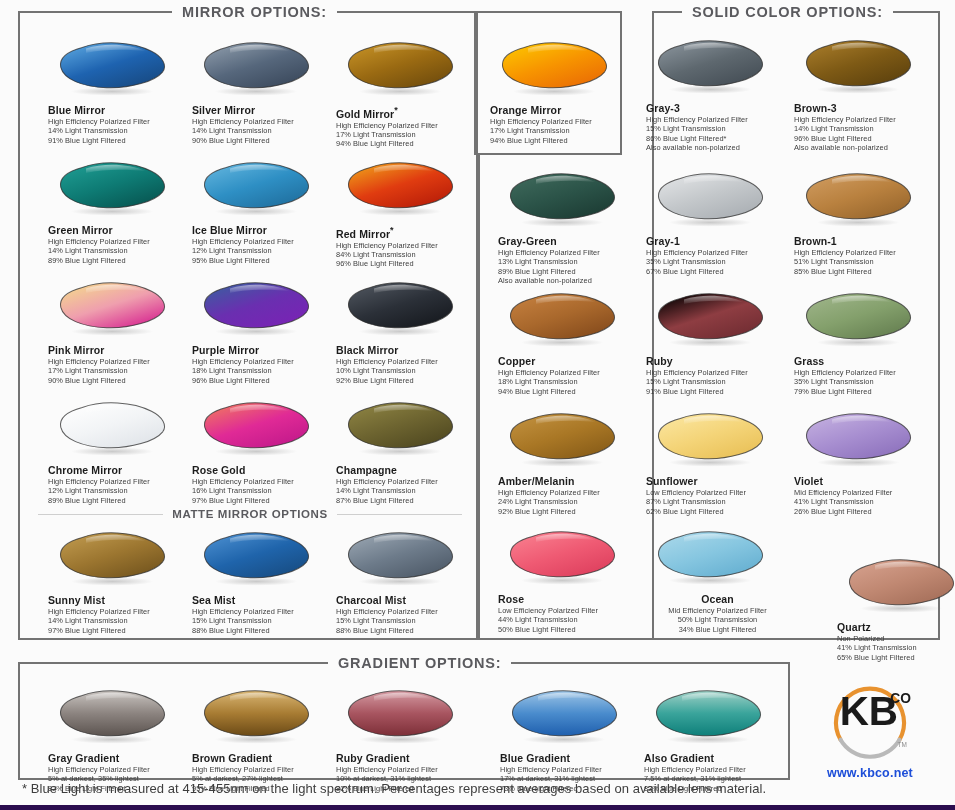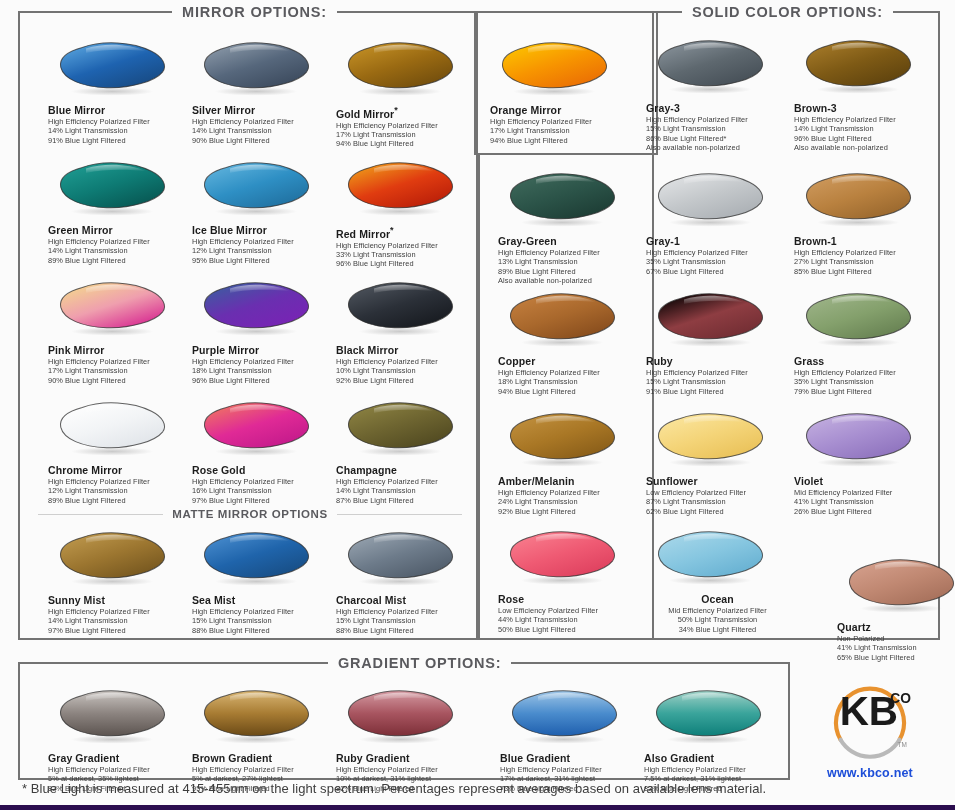--- a/index.html
+++ b/index.html
@@ -338,21 +338,21 @@
     <path d="M 26 8 C 48 0, 80 2, 100 12 C 112 18, 117 27, 112 34
              C 104 44, 78 52, 52 51 C 26 50, 6 42, 3 29
              C 1 19, 11 12, 26 8 Z" fill="url(#lg5)" stroke="#2d2d2d" stroke-width="1.1" stroke-opacity="0.75"></path>
     <path d="M 30 9 C 50 3, 76 4, 94 12 C 78 10, 50 9, 30 14 Z" fill="url(#lg5h)"></path>
   </svg>
             </div>
   </div>
   <div class="cell-name">Red Mirror<span class="ast">*</span></div>
   <div class="cell-spec">
     <div>High Efficiency Polarized Filter</div>
-    <div>33% Light Transmission</div>
+    <div>84% Light Transmission</div>
     <div>96% Blue Light Filtered</div>
 
   </div>
         </div>
         <div class="cell" style="left: 28px; top: 267px;">
   <div class="lens-wrap">
     <div class="lens">
   <svg viewBox="0 0 122 62">
     <defs>
       <linearGradient id="lg6" x1="0.1" y1="0" x2="0.85" y2="1">
@@ -668,21 +668,21 @@
   <div class="cell-spec">
     <div>High Efficiency Polarized Filter</div>
     <div>15% Light Transmission</div>
     <div>88% Blue Light Filtered</div>
 
   </div>
         </div>
       </div>
   </div>
 
-  <div class="panel" style="left:474px; top:11px; width:184px; height:144px;">
+  <div class="panel" style="left:474px; top:11px; width:148px; height:144px;">
     <div class="grid" id="orange-grid">
         <div class="cell" style="left: 14px; top: 27px;">
   <div class="lens-wrap">
     <div class="lens">
   <svg viewBox="0 0 122 62">
     <defs>
       <linearGradient id="lg15" x1="0.1" y1="0" x2="0.85" y2="1">
         <stop offset="0%" stop-color="#fdc600"></stop>
         <stop offset="50%" stop-color="#f79400"></stop>
         <stop offset="100%" stop-color="#e96a05"></stop>
@@ -884,21 +884,21 @@
     <path d="M 26 8 C 48 0, 80 2, 100 12 C 112 18, 117 27, 112 34
              C 104 44, 78 52, 52 51 C 26 50, 6 42, 3 29
              C 1 19, 11 12, 26 8 Z" fill="url(#lg20)" stroke="#2d2d2d" stroke-width="1.1" stroke-opacity="0.75"></path>
     <path d="M 30 9 C 50 3, 76 4, 94 12 C 78 10, 50 9, 30 14 Z" fill="url(#lg20h)"></path>
   </svg>
           </div>
   </div>
   <div class="cell-name">Brown-1</div>
   <div class="cell-spec">
     <div>High Efficiency Polarized Filter</div>
-    <div>27% Light Transmission</div>
+    <div>51% Light Transmission</div>
     <div>85% Blue Light Filtered</div>
 
   </div>
       </div>
       <div class="cell" style="left: 20px; top: 280px;">
   <div class="lens-wrap">
     <div class="lens">
   <svg viewBox="0 0 122 62">
     <defs>
       <linearGradient id="lg21" x1="0.1" y1="0" x2="0.85" y2="1">

